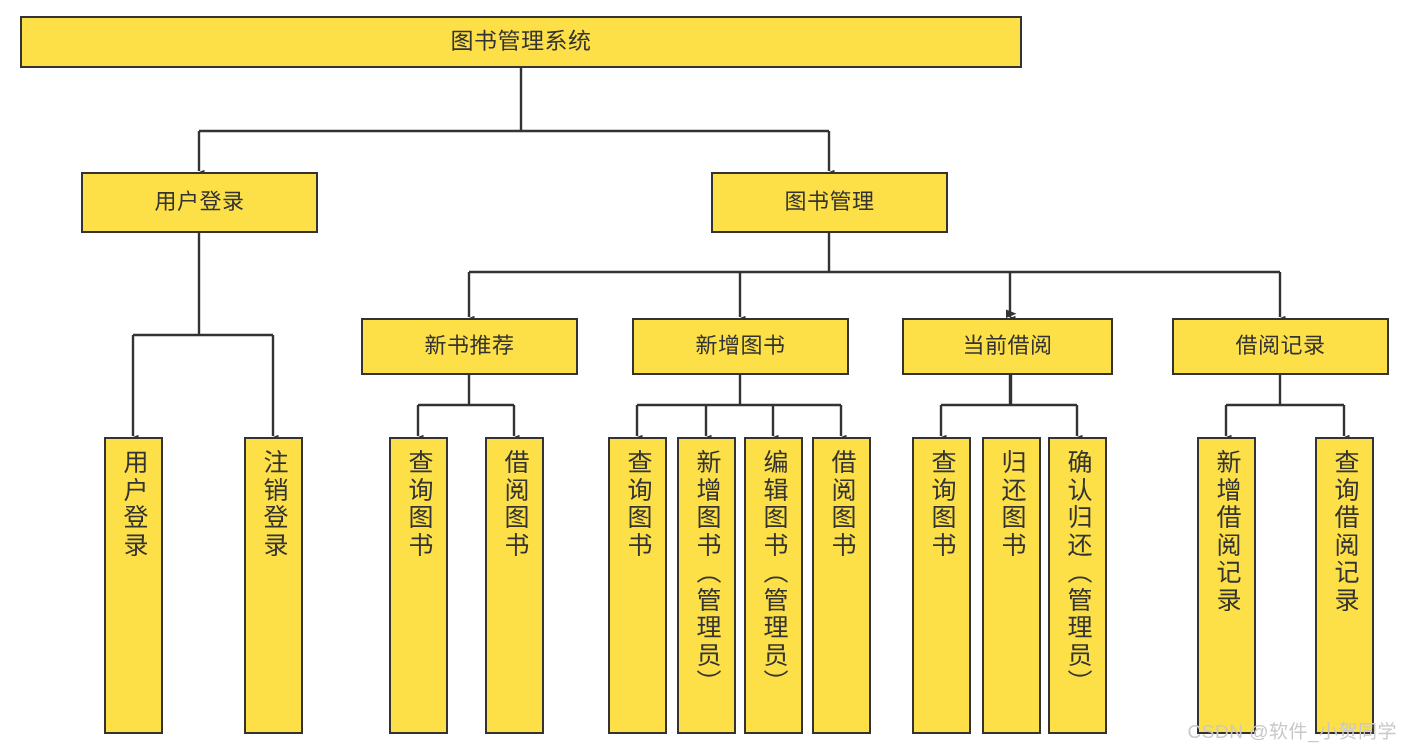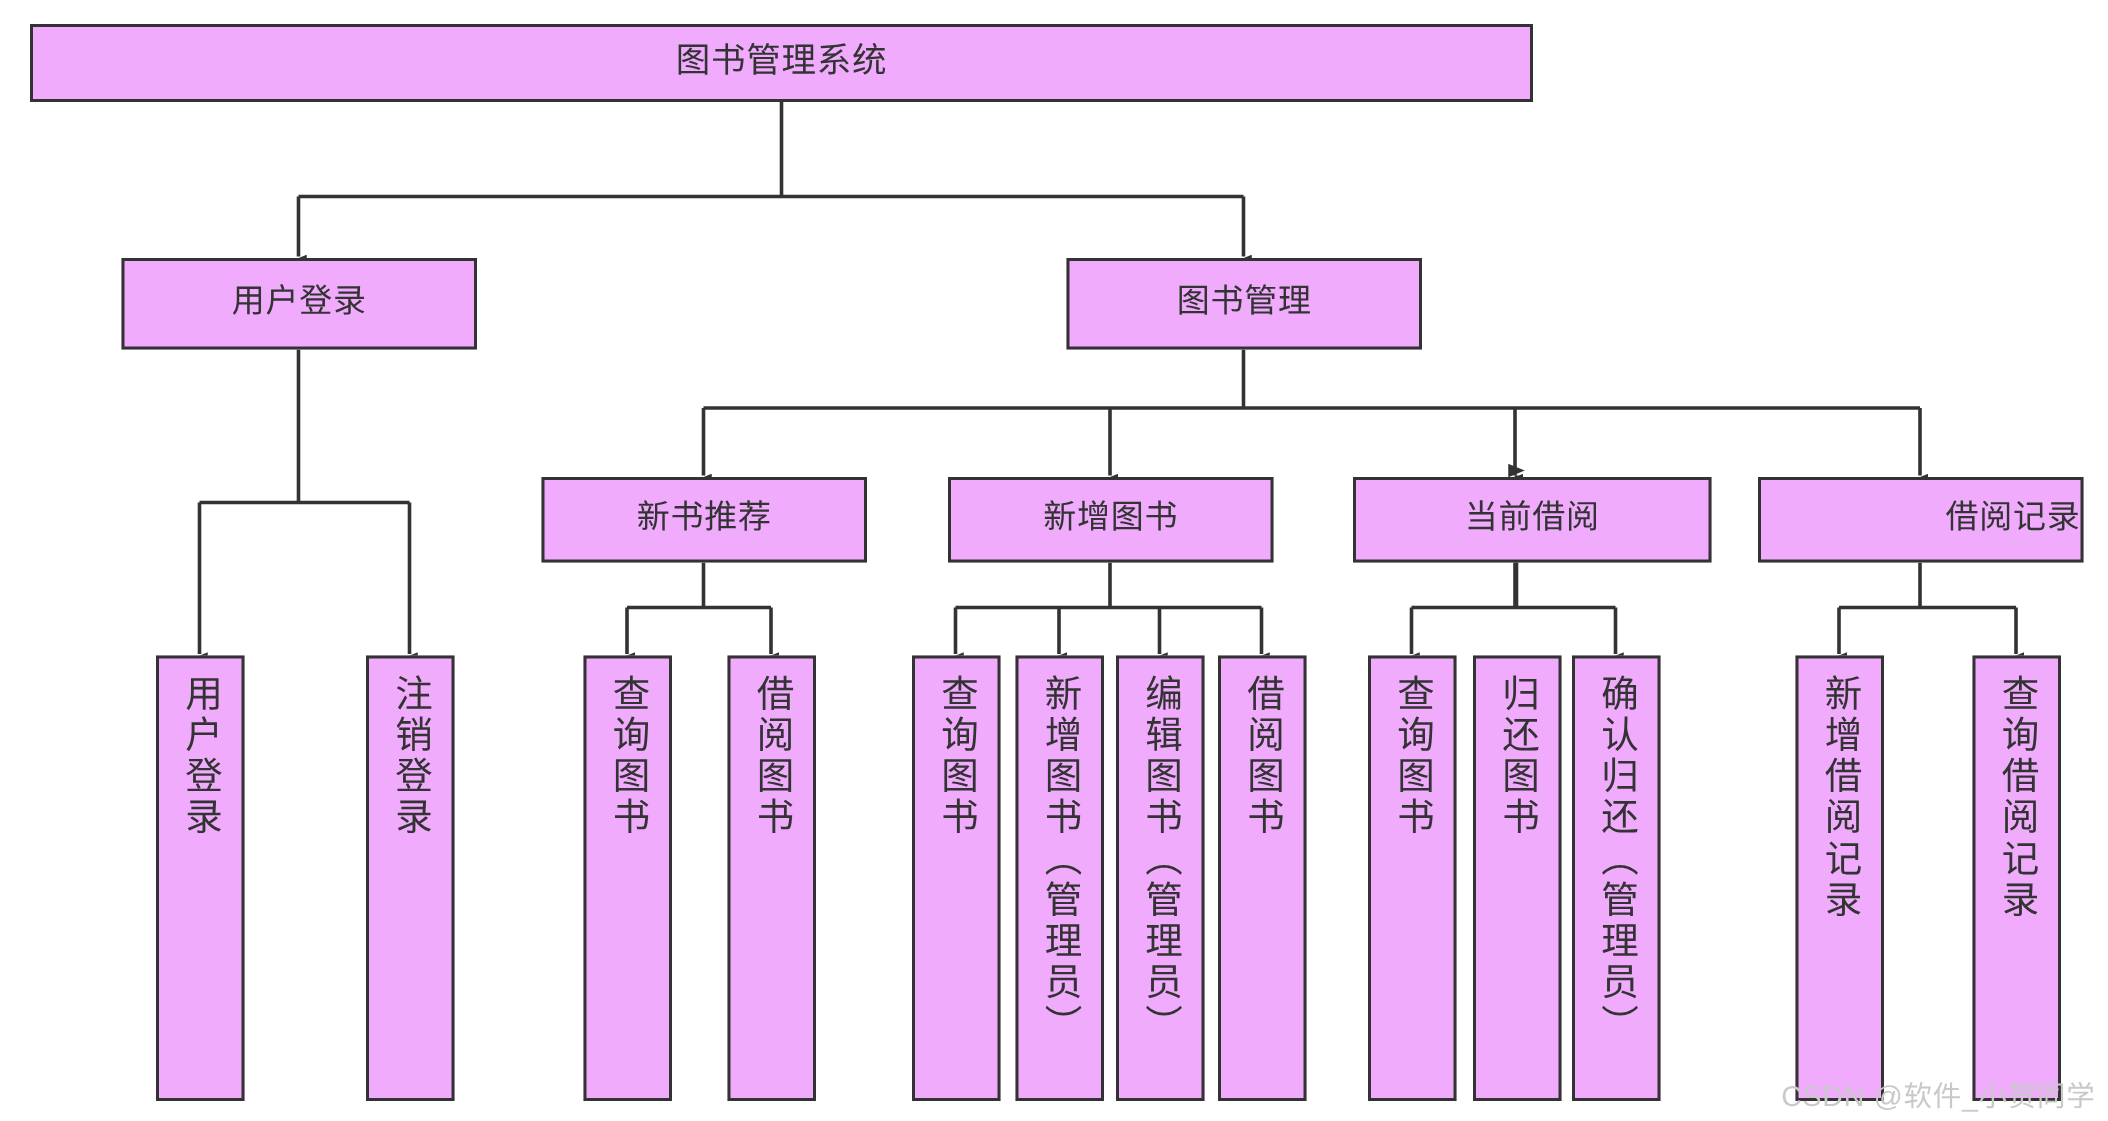--- a/index.html
+++ b/index.html
@@ -23,21 +23,21 @@
     position: absolute;
     left: 0;
     top: 0;
     width: 1405px;
     height: 747px;
     pointer-events: none;
   }
   .node {
     position: absolute;
     box-sizing: border-box;
-    background: #f0abfc;
+    background: #fde047;
     border: 2.2px solid #333333;
     display: flex;
     align-items: center;
     justify-content: center;
     z-index: 2;
   }
   .node .label {
     display: block;
     color: #333333;
     letter-spacing: 0.5px;
@@ -136,24 +136,24 @@
   <div class="node h" id="node-l1-1" style="left: 711px; top: 172px; width: 237px; height: 61px;">
     <span class="label">图书管理</span>
   </div>
 
   <div class="node h" id="node-l2-0" style="left: 361px; top: 318px; width: 217px; height: 57px;">
     <span class="label">新书推荐</span>
   </div>
   <div class="node h" id="node-l2-1" style="left: 632px; top: 318px; width: 217px; height: 57px;">
     <span class="label">新增图书</span>
   </div>
-  <div class="node h" id="node-l2-2" style="left: 902px; top: 318px; width: 239px; height: 57px;">
+  <div class="node h" id="node-l2-2" style="left: 902px; top: 318px; width: 211px; height: 57px;">
     <span class="label">当前借阅</span>
   </div>
-  <div class="node h" id="node-l2-3" style="left: 1172px; top: 318px; width: 217px; height: 57px; justify-content: flex-end;">
+  <div class="node h" id="node-l2-3" style="left: 1172px; top: 318px; width: 217px; height: 57px;">
     <span class="label">借阅记录</span>
   </div>
 
   <div class="node v" id="node-leaf-0" style="left: 104px; top: 437px; width: 59px; height: 297px;">
     <span class="label">用户登录</span>
   </div>
   <div class="node v" id="node-leaf-1" style="left: 244px; top: 437px; width: 59px; height: 297px;">
     <span class="label">注销登录</span>
   </div>
   <div class="node v" id="node-leaf-2" style="left: 389px; top: 437px; width: 59px; height: 297px;">

